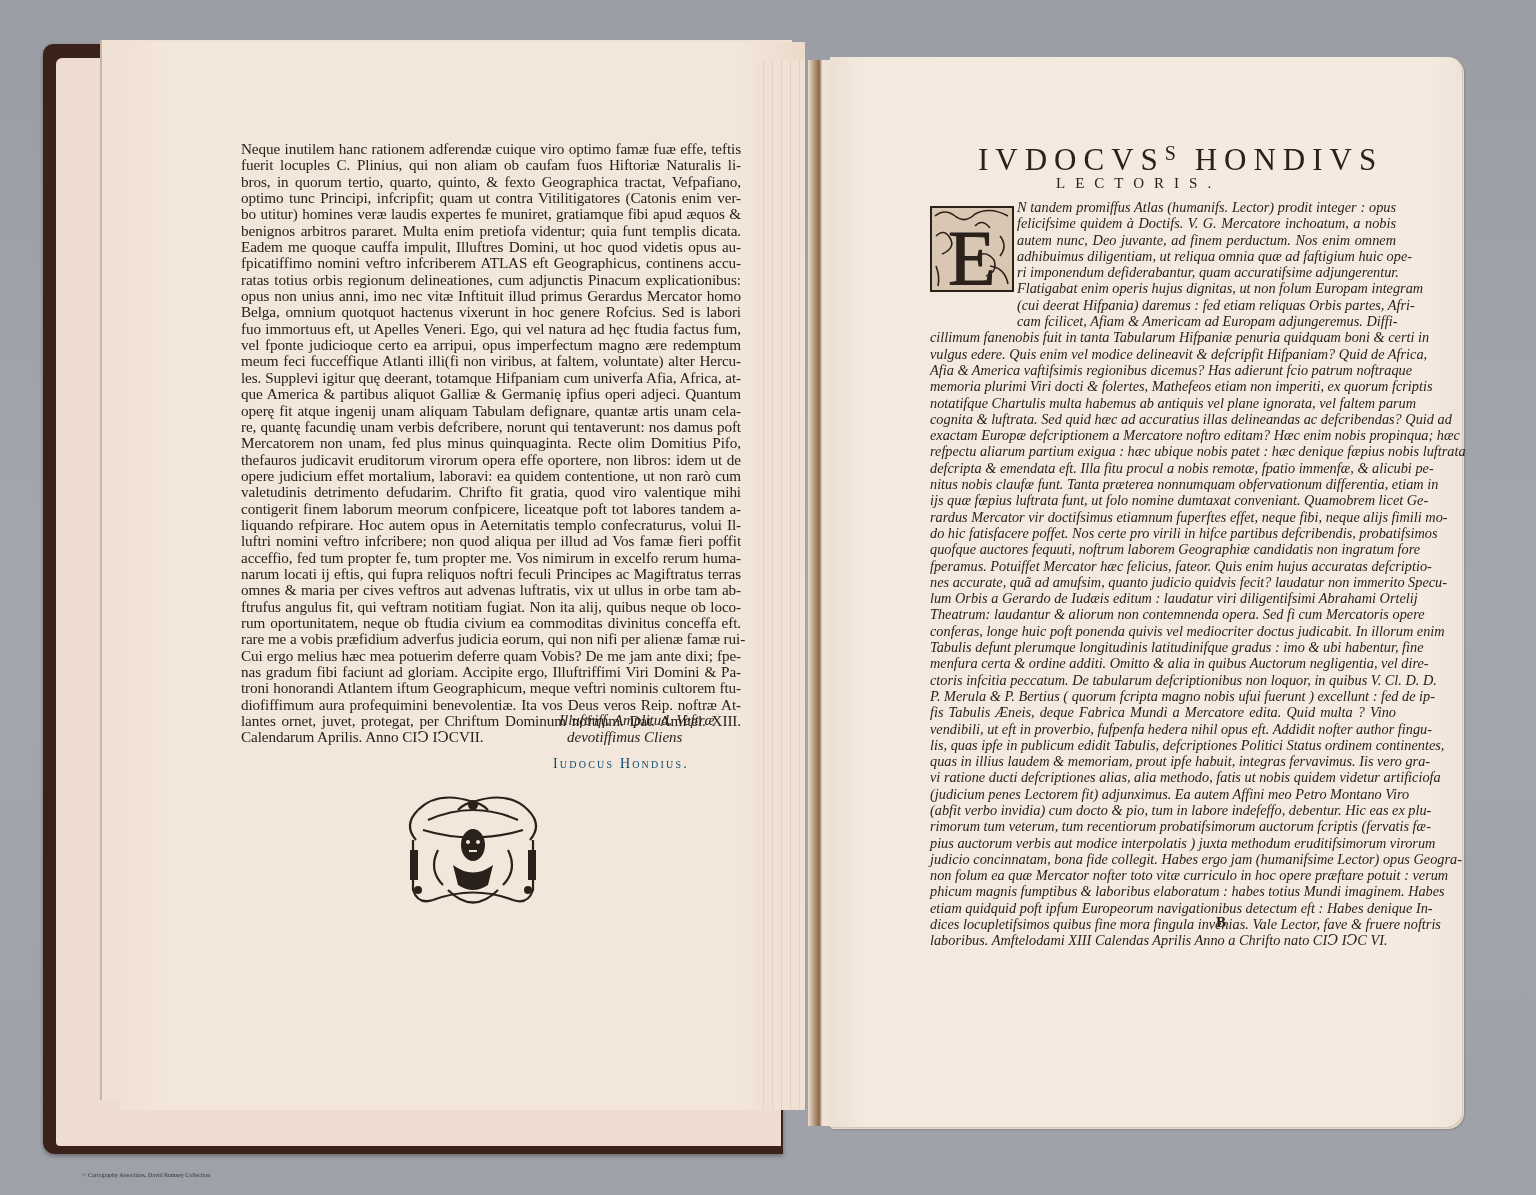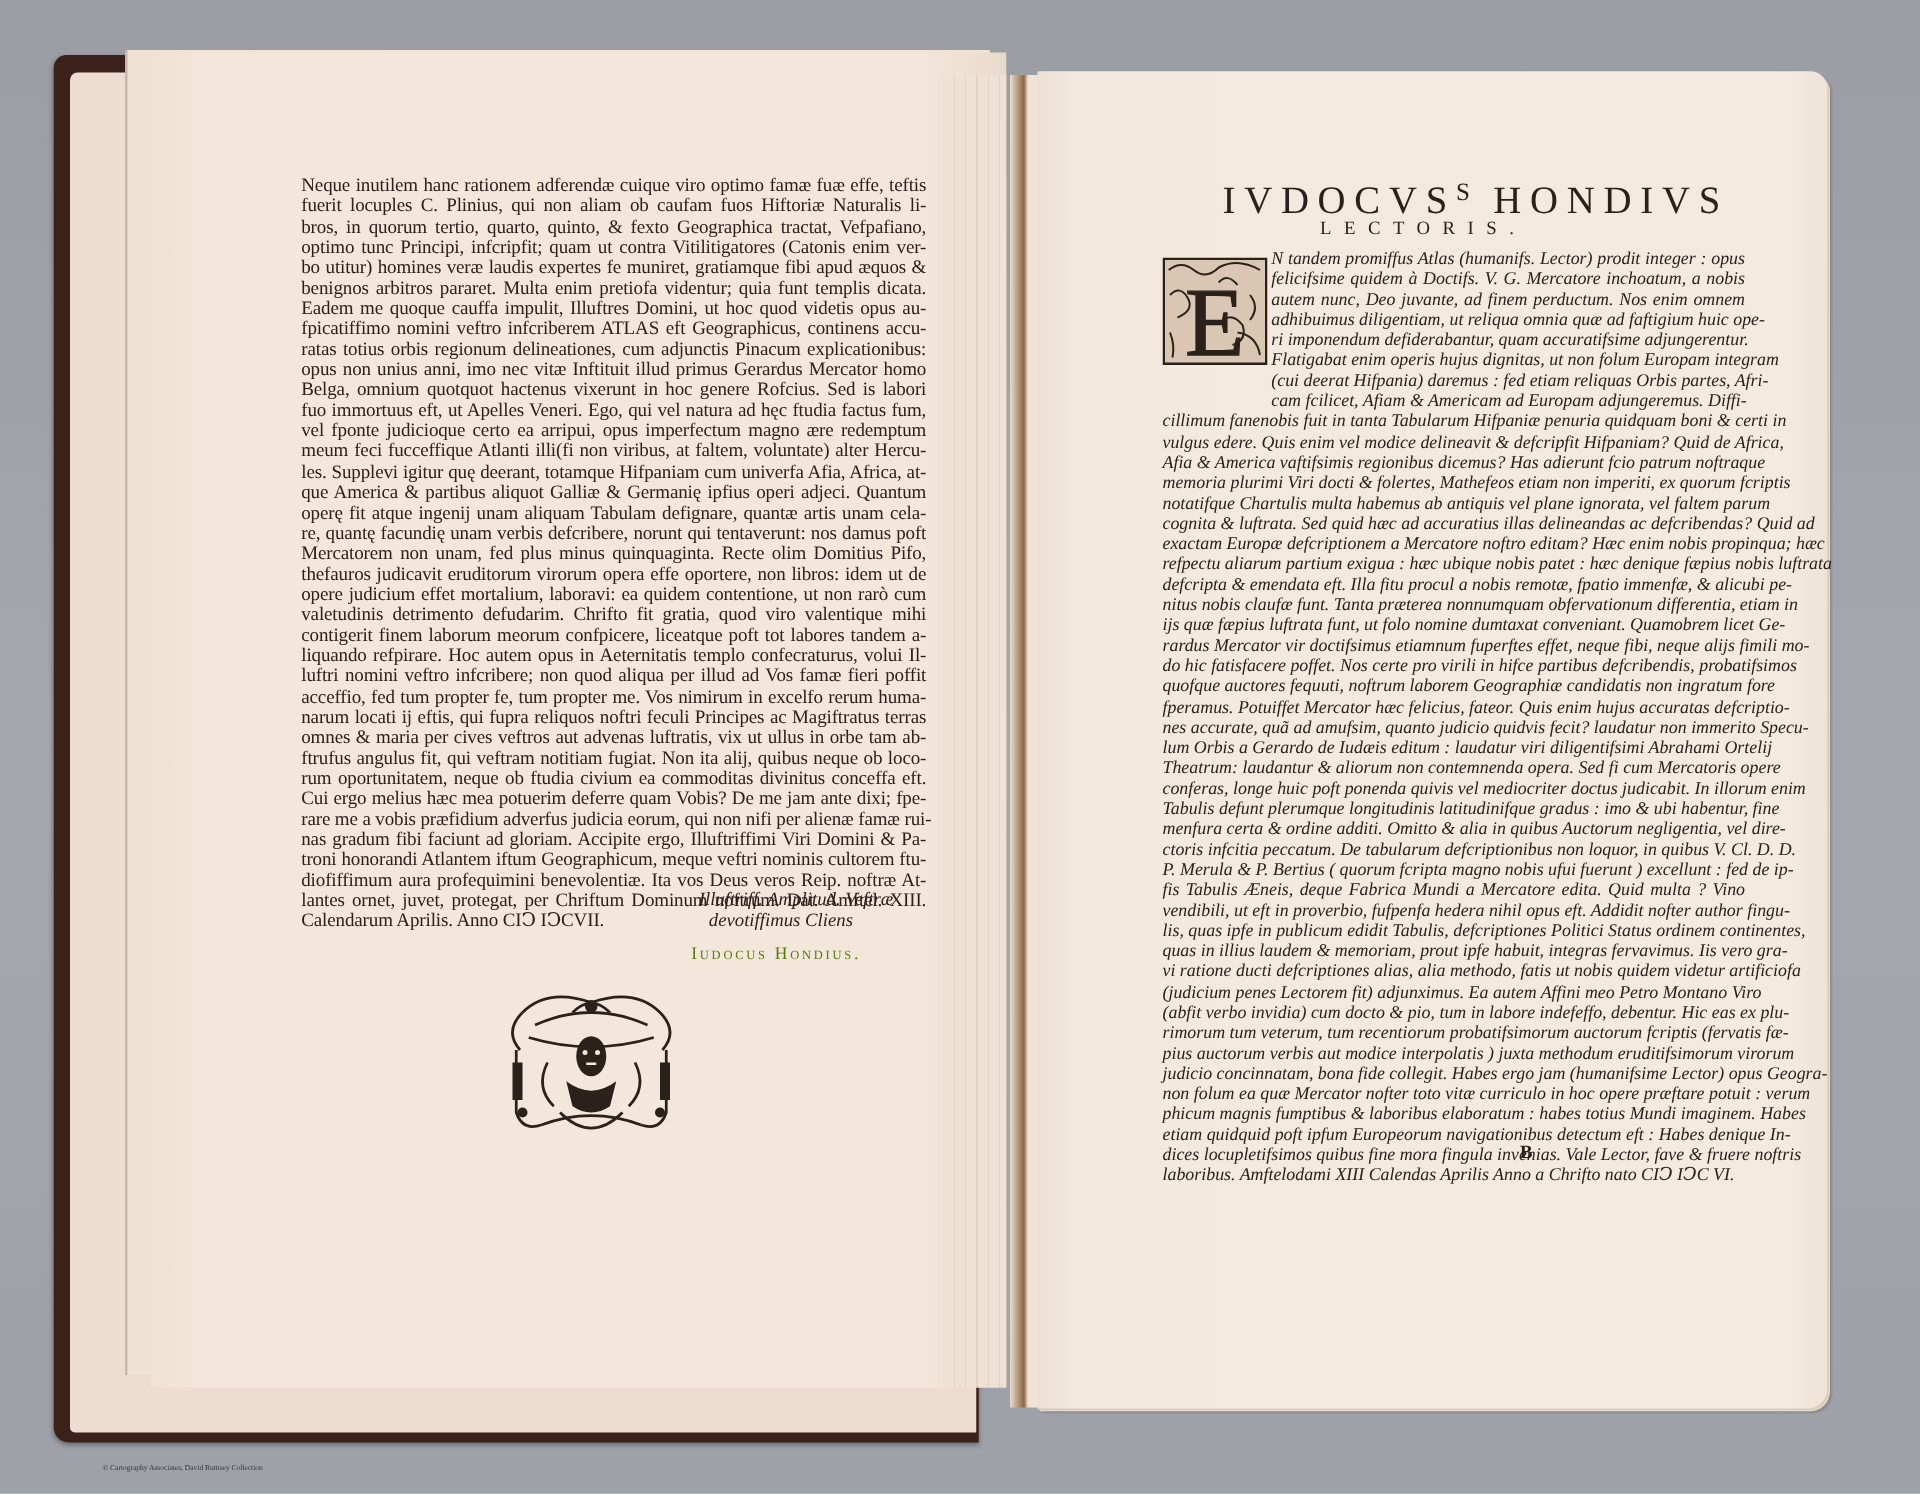--- a/index.html
+++ b/index.html
@@ -58,21 +58,21 @@
     }
     .left-text .ln { display: block; white-space: nowrap; text-align: justify; text-align-last: justify; }
     .left-text .ln.last { text-align-last: left; }
 
     .sig {
       position: absolute; left: 559px; top: 712px; color: #2b211b;
       font-style: italic; font-size: 15px; line-height: 17px;
     }
     .sig .l2 { padding-left: 8px; }
     .sig-name {
-      position: absolute; left: 553px; top: 756px; color: #4d7c0f;
+      position: absolute; left: 553px; top: 756px; color: #0c4a6e;
       font-size: 14px; letter-spacing: 2.2px; font-variant: small-caps;
     }
 
     .ornament {
       position: absolute; left: 398px; top: 790px; width: 150px; height: 125px;
     }
 
     
     .r-title {
       position: absolute; left: 978px; top: 142px; width: 410px; text-align: left;
@@ -139,22 +139,22 @@
       <span class="ln">opere judicium effet mortalium, laboravi: ea quidem contentione, ut non rarò cum</span>
       <span class="ln">valetudinis detrimento defudarim. Chrifto fit gratia, quod viro valentique mihi</span>
       <span class="ln">contigerit finem laborum meorum confpicere, liceatque poft tot labores tandem a-</span>
       <span class="ln">liquando refpirare. Hoc autem opus in Aeternitatis templo confecraturus, volui Il-</span>
       <span class="ln">luftri nomini veftro infcribere; non quod aliqua per illud ad Vos famæ fieri poffit</span>
       <span class="ln">acceffio, fed tum propter fe, tum propter me. Vos nimirum in excelfo rerum huma-</span>
       <span class="ln">narum locati ij eftis, qui fupra reliquos noftri feculi Principes ac Magiftratus terras</span>
       <span class="ln">omnes &amp; maria per cives veftros aut advenas luftratis, vix ut ullus in orbe tam ab-</span>
       <span class="ln">ftrufus angulus fit, qui veftram notitiam fugiat. Non ita alij, quibus neque ob loco-</span>
       <span class="ln">rum oportunitatem, neque ob ftudia civium ea commoditas divinitus conceffa eft.</span>
+      <span class="ln">rare me a vobis præfidium adverfus judicia eorum, qui non nifi per alienæ famæ rui-</span>
       <span class="ln">Cui ergo melius hæc mea potuerim deferre quam Vobis? De me jam ante dixi; fpe-</span>
-      <span class="ln">rare me a vobis præfidium adverfus judicia eorum, qui non nifi per alienæ famæ rui-</span>
       <span class="ln">nas gradum fibi faciunt ad gloriam. Accipite ergo, Illuftriffimi Viri Domini &amp; Pa-</span>
       <span class="ln">troni honorandi Atlantem iftum Geographicum, meque veftri nominis cultorem ftu-</span>
       <span class="ln">diofiffimum aura profequimini benevolentiæ. Ita vos Deus veros Reip. noftræ At-</span>
       <span class="ln">lantes ornet, juvet, protegat, per Chriftum Dominum noftrum. Dat. Amftel. XIII.</span>
       <span class="ln last">Calendarum Aprilis.   Anno CIↃ IↃCVII.</span>
     </div>
 
   <div class="sig">
     <div>Illuftriff. Amplitud. Veftræ</div>
     <div class="l2">devotiffimus Cliens</div>

